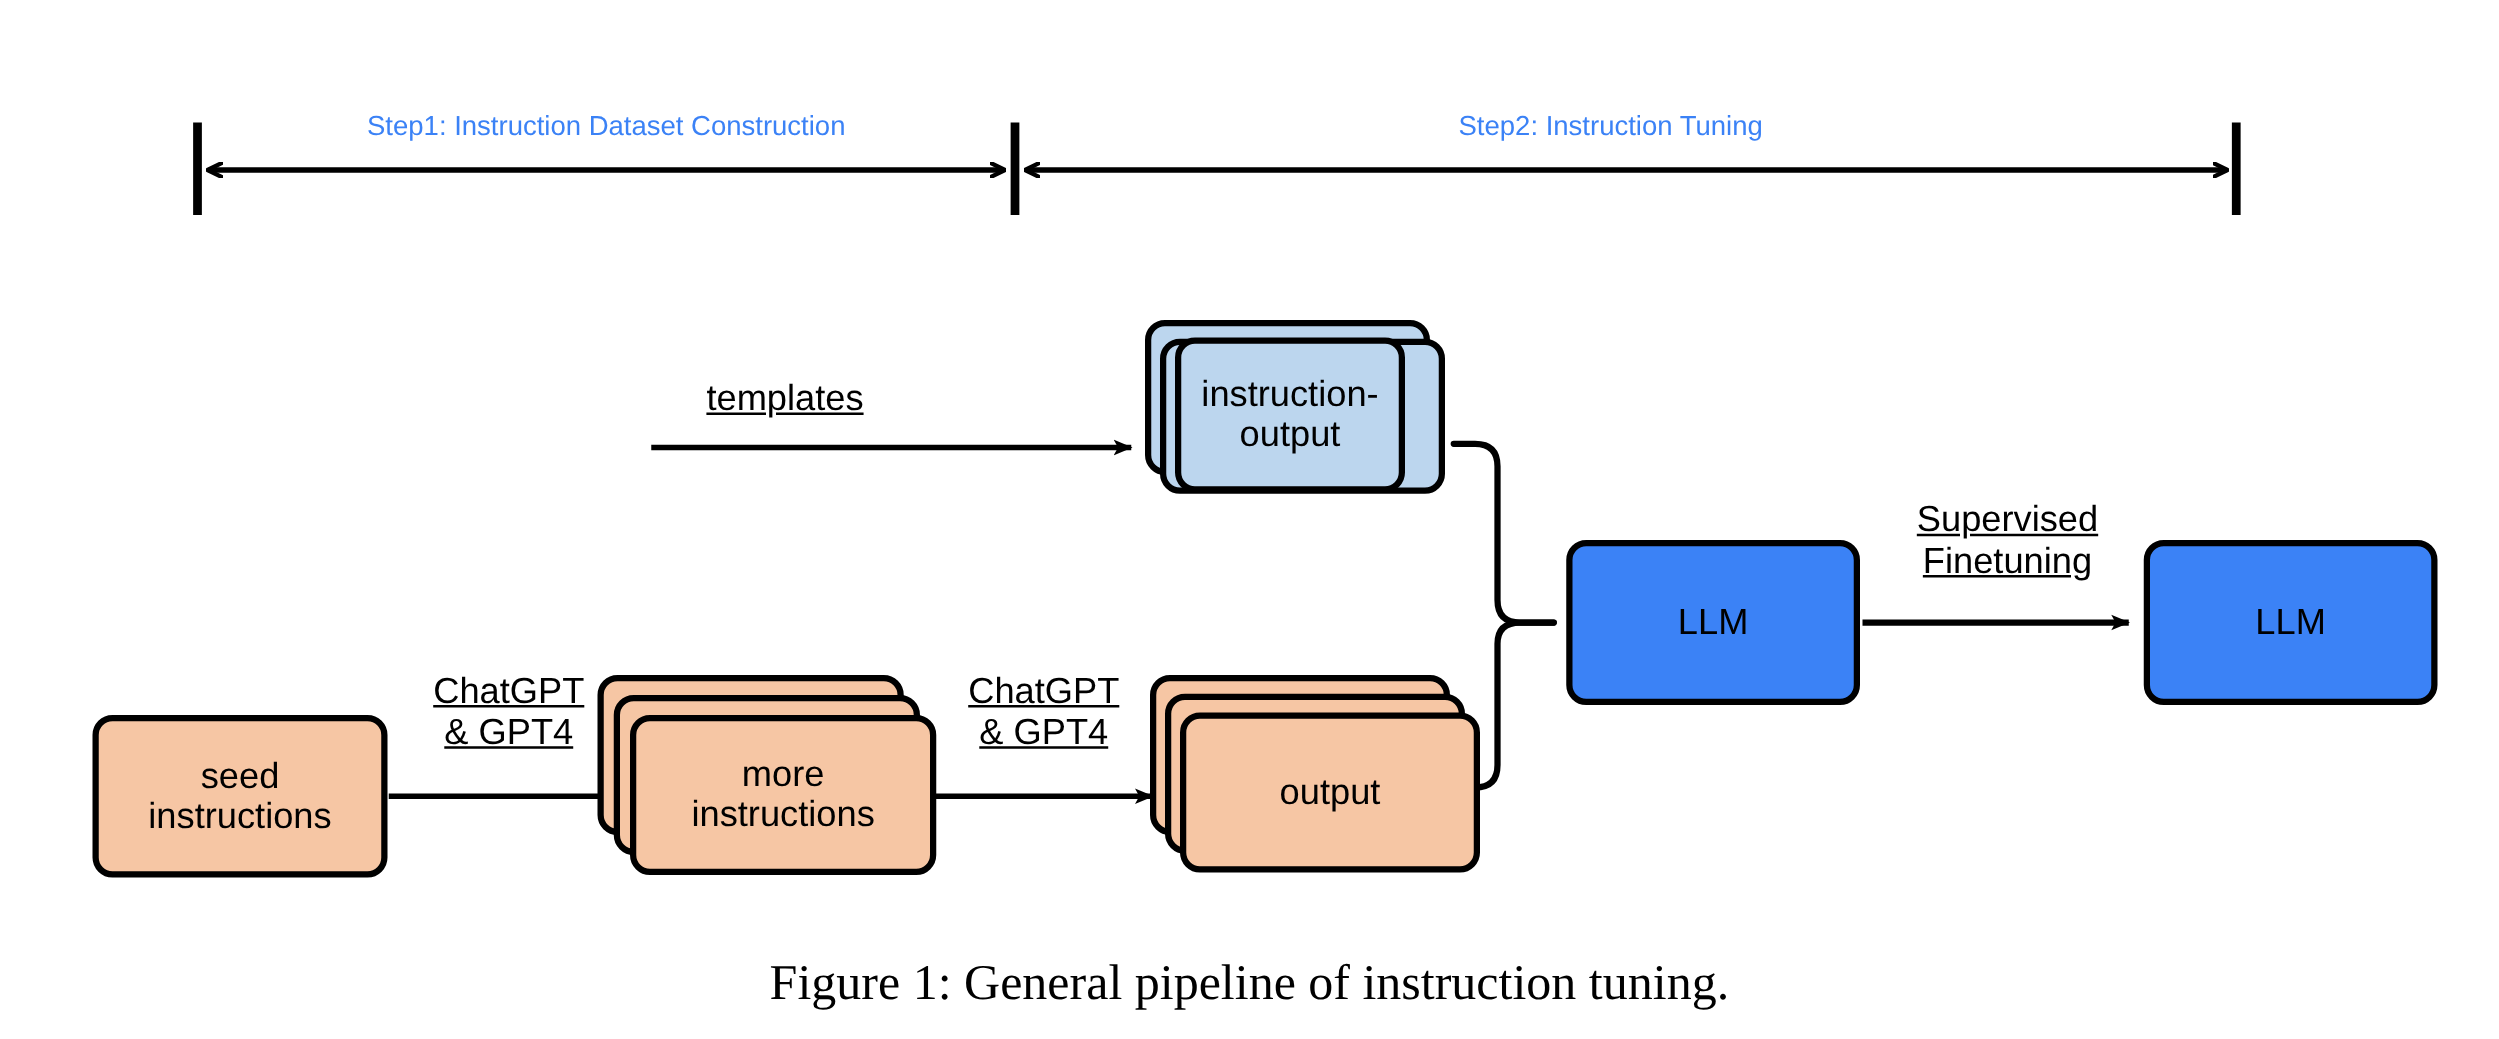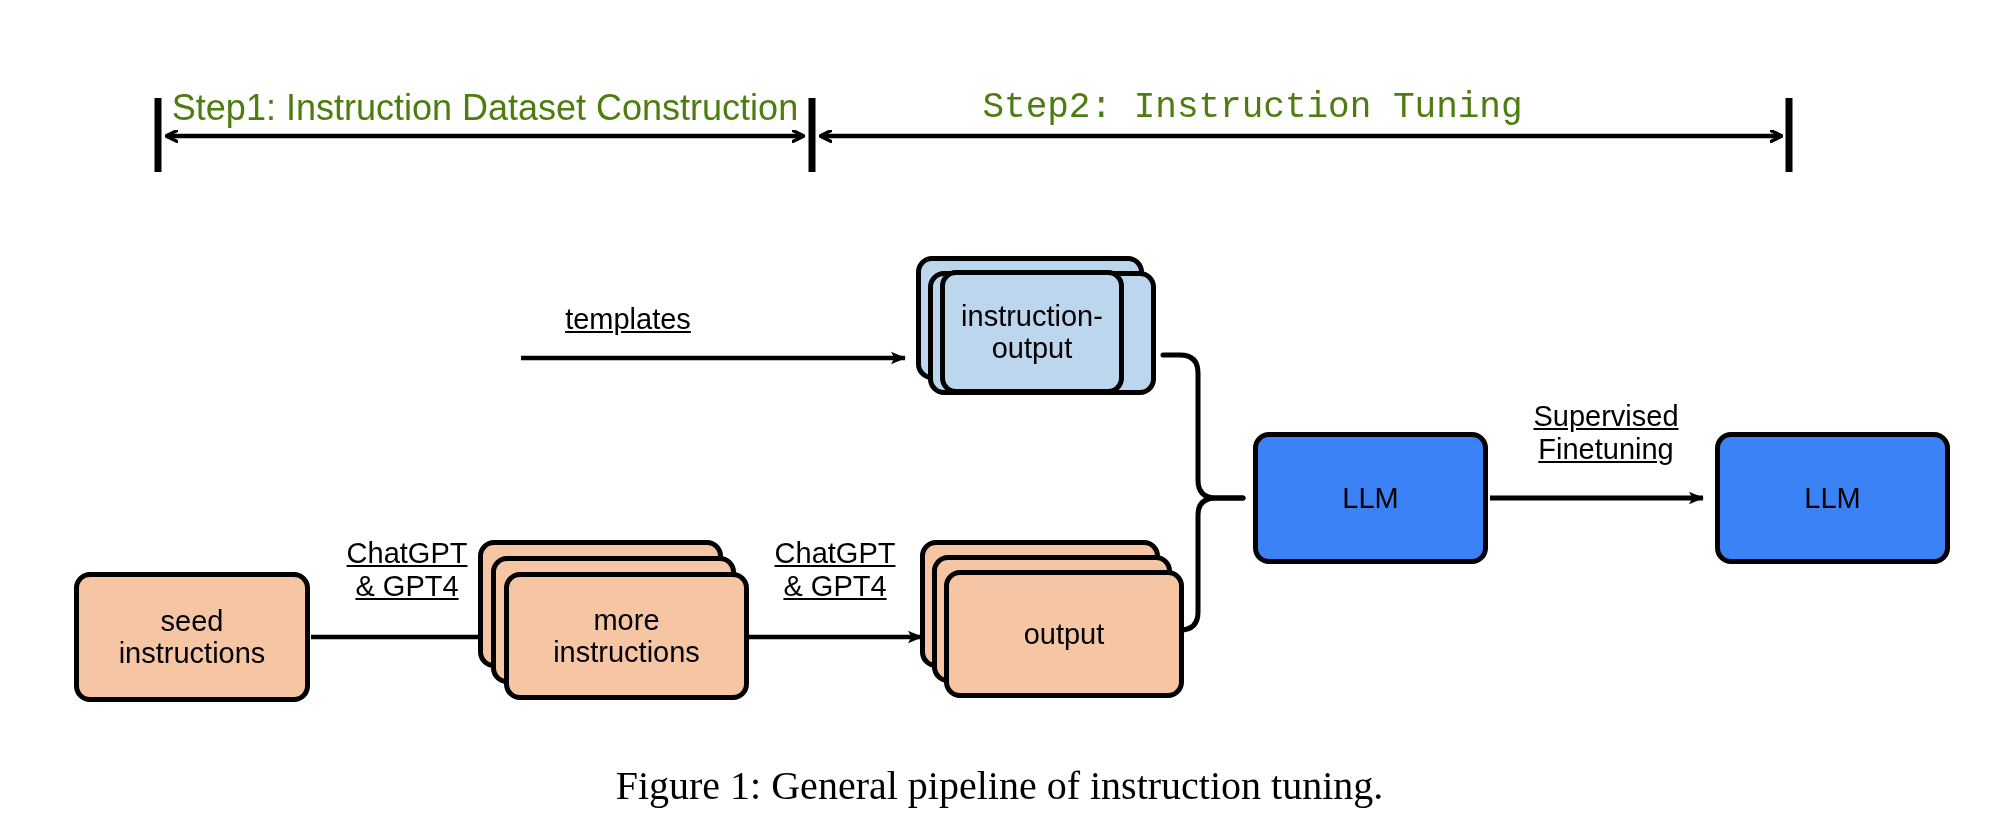--- a/index.html
+++ b/index.html
@@ -18,22 +18,22 @@
     width: 1999px;
     height: 831px;
     background: #ffffff;
   }
   .abs { position: absolute; }
 
   
   .step-label {
     position: absolute;
     font-family: "Liberation Sans", sans-serif;
-    font-size: 36px;
-    color: #4d7c0f;
+    font-size: 22px;
+    color: #3b82f6;
     white-space: nowrap;
     text-align: center;
     line-height: 1;
   }
 
   
   .card {
     position: absolute;
     box-sizing: border-box;
     border: 5px solid #000000;
@@ -141,21 +141,21 @@
              Q 1198 630 1198 612
              V 515
              Q 1198 498 1216 498
              H 1243" fill="none" stroke="#000" stroke-width="5" stroke-linecap="round"></path>
 
     <line x1="1490" y1="498" x2="1703" y2="498" stroke="#000" stroke-width="5" marker-end="url(#arrSolid)"></line>
   </svg>
 
   <div class="step-label" style="left:158px; top:90px; width:654px;">Step1: Instruction Dataset Construction</div>
 
-  <div class="step-label" style="left:764px; top:90px; width:977px;font-family:Liberation Mono, monospace;">Step2: Instruction Tuning</div>
+  <div class="step-label" style="left:800px; top:90px; width:977px;">Step2: Instruction Tuning</div>
 
 
   <div class="edge-label" style="left:538px; top:303px; width:180px;">templates</div>
 
   <div class="abs" style="left:916px; top:256px; width:268px; height:170px;">
     <div class="stack-layer blue" style="left:0px; top:0px; width:228px; height:124px;"></div>
     <div class="stack-layer blue" style="left:12px; top:15px; width:228px; height:124px;"></div>
     <div class="card blue" style="left:24px; top:14px; width:184px; height:124px;">
       <span class="card-text" style="white-space:pre-line; word-break:break-word;">instruction-output</span>
     </div>

